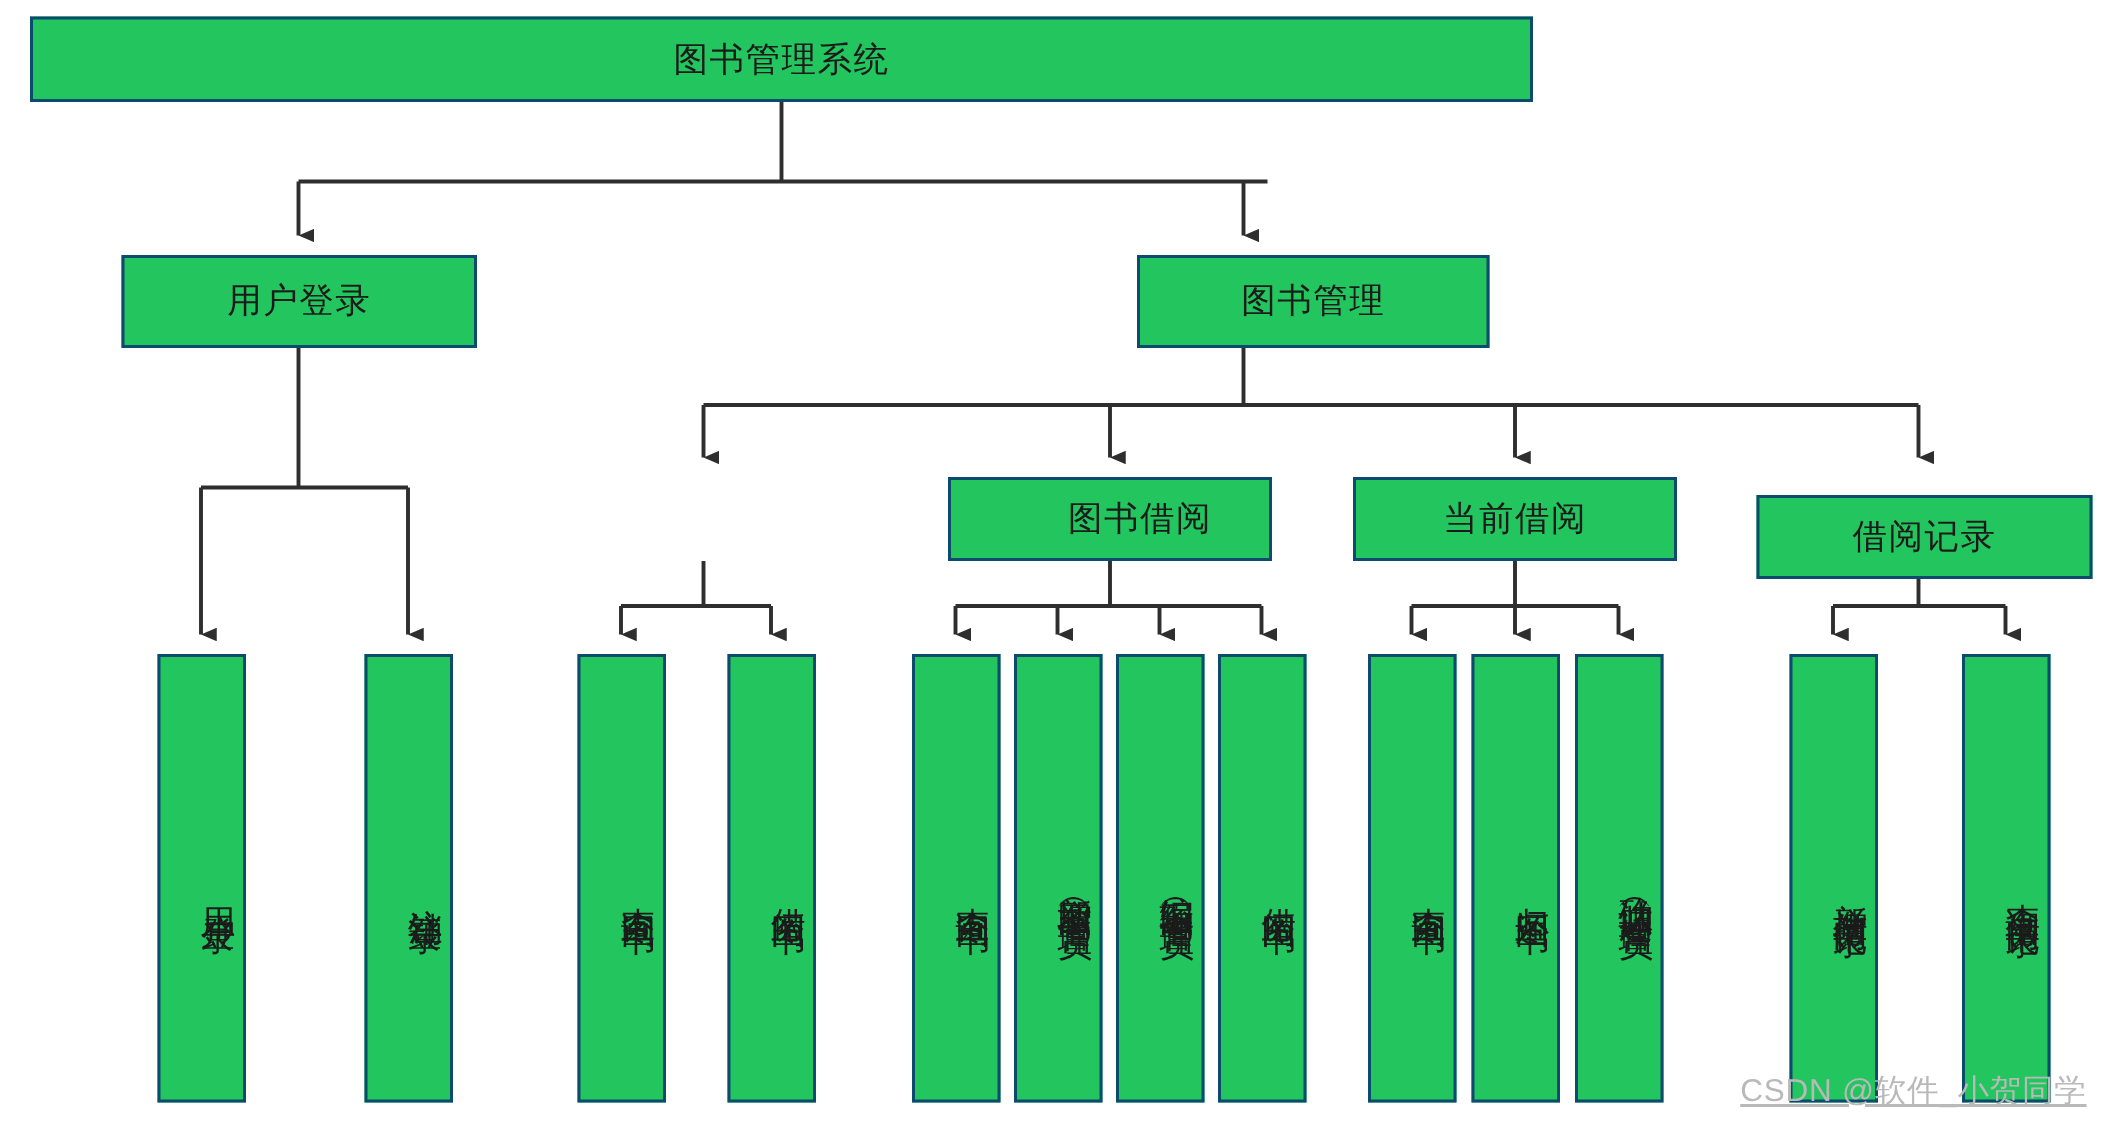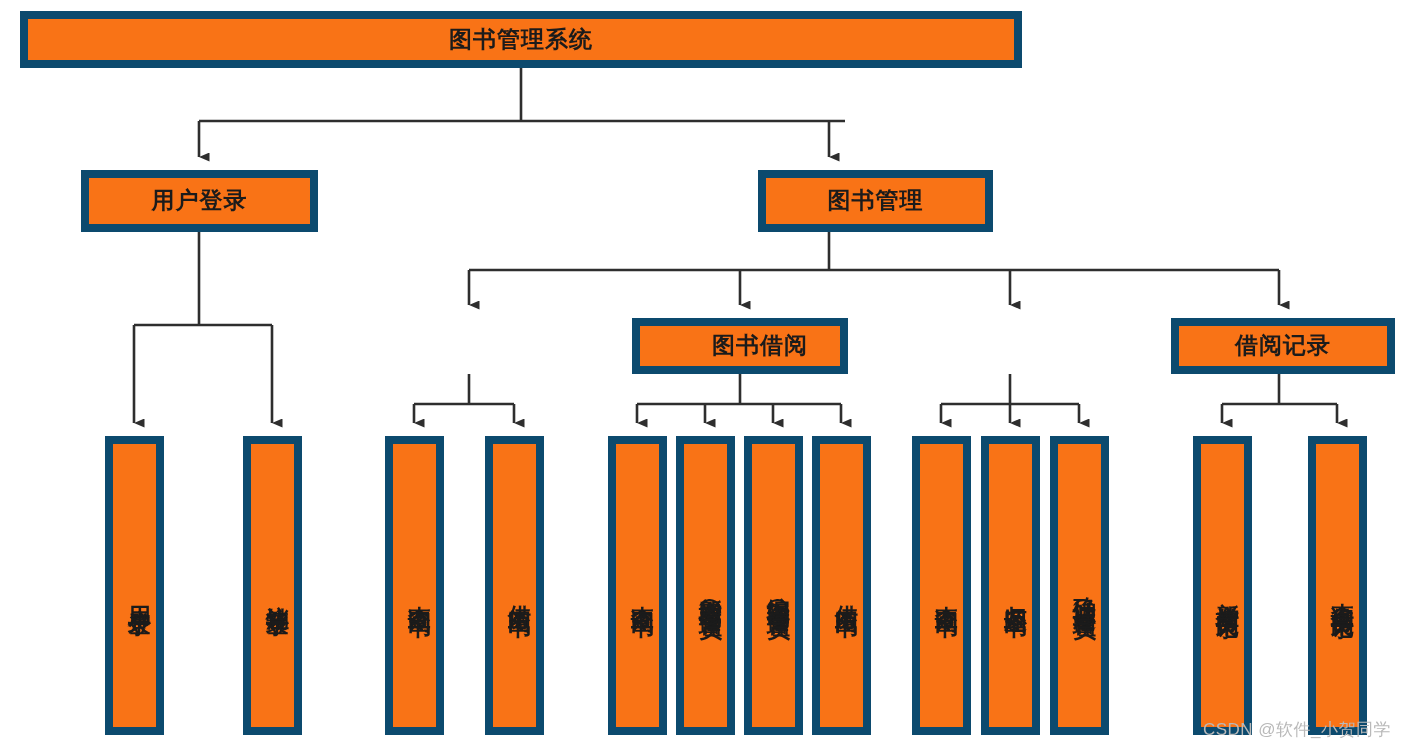--- a/index.html
+++ b/index.html
@@ -21,27 +21,26 @@
     position: absolute;
     left: 0;
     top: 0;
     width: 1405px;
     height: 747px;
     pointer-events: none;
   }
   .node {
     position: absolute;
     box-sizing: border-box;
-    background: #f97316;
-    border: 8px solid #0c4a6e;
+    background: #22c55e;
+    border: 2px solid #0c4a6e;
     display: flex;
     align-items: center;
     justify-content: center;
     color: #1b1b1b;
-    font-weight: bold;
   }
   .node.horiz {
     font-size: 23px;
     letter-spacing: 1px;
     line-height: 1.2;
   }
   .node.vert {
     writing-mode: vertical-rl;
     text-orientation: upright;
     font-size: 23px;
@@ -52,24 +51,25 @@
   }
   .node.vert .vlabel {
     writing-mode: vertical-rl;
     text-orientation: upright;
     white-space: nowrap;
   }
   .watermark {
     position: absolute;
     right: 14px;
     bottom: 6px;
-    font-size: 17px;
+    font-size: 21px;
     color: #b9b9b9;
     letter-spacing: 0.5px;
     white-space: nowrap;
+    text-decoration: underline;
   }
 </style>
 </head>
 <body>
 
 <div id="canvas">
 
   <svg class="connectors" viewBox="0 0 1405 747" xmlns="http://www.w3.org/2000/svg">
     <defs>
       <marker id="arrowhead" markerWidth="9" markerHeight="11" refX="4.5" refY="10.5" orient="auto" markerUnits="userSpaceOnUse">
@@ -127,21 +127,24 @@
   <div class="node horiz" style="left:81px; top:170px; width:237px; height:62px;">
     <span>用户登录</span>
   </div>
   <div class="node horiz" style="left:712px; top:170px; width:235px; height:62px;margin-left:46px;">
     <span>图书管理</span>
   </div>
 
   <div class="node horiz" style="left:632px; top:318px; width:216px; height:56px;padding-left:40px;">
     <span>图书借阅</span>
   </div>
-  <div class="node horiz" style="left:1171px; top:318px; width:224px; height:56px;">
+  <div class="node horiz" style="left:902px; top:318px; width:216px; height:56px;">
+    <span>当前借阅</span>
+  </div>
+  <div class="node horiz" style="left:1171px; top:330px; width:224px; height:56px;">
     <span>借阅记录</span>
   </div>
 
   <div class="node vert" style="left:105px; top:436px; width:59px; height:299px;">
     <span class="vlabel">用户登录</span>
   </div>
   <div class="node vert" style="left:243px; top:436px; width:59px; height:299px;">
     <span class="vlabel">注销登录</span>
   </div>
 

